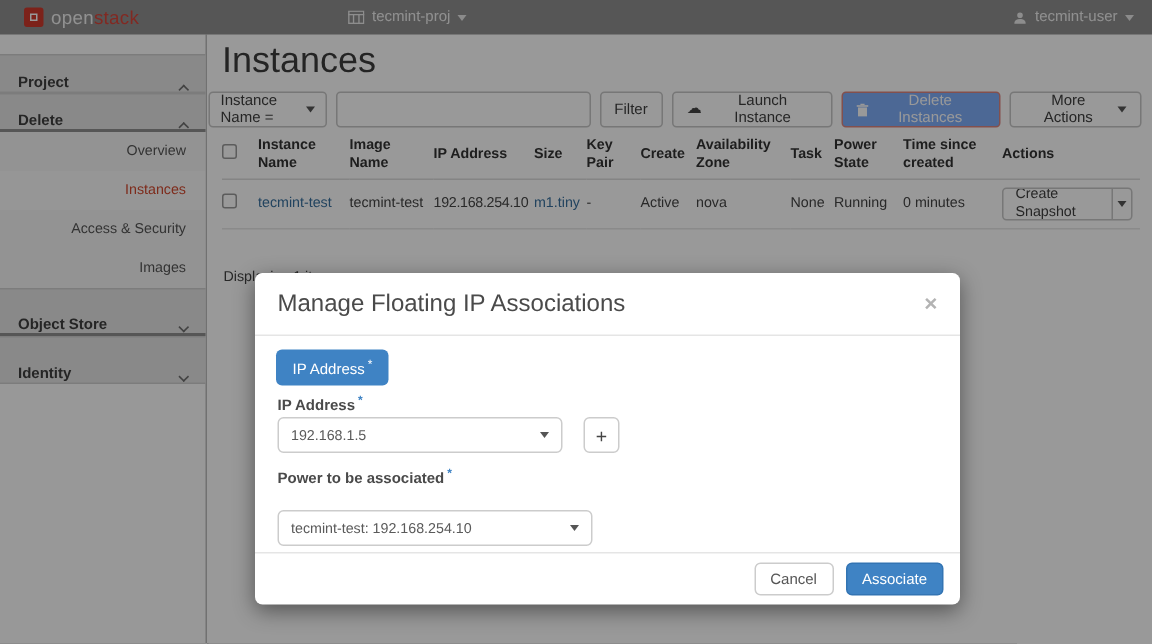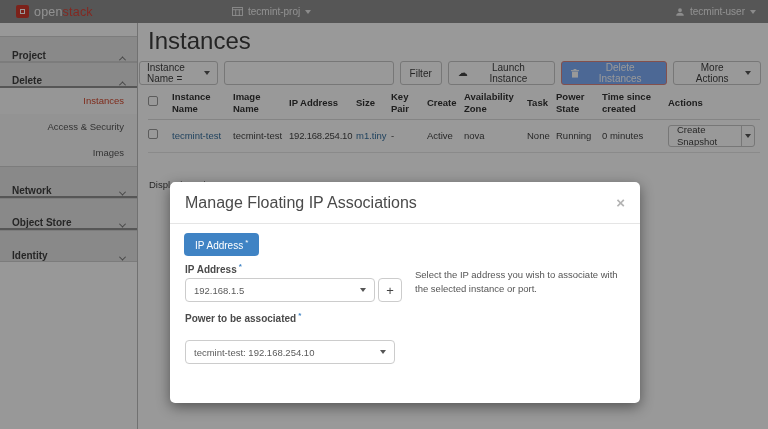--- a/index.html
+++ b/index.html
@@ -84,21 +84,21 @@
   .modal-title { font-size:16px; color:#4a4a4a; }
   .modal-close { margin-left:auto; font-size:15px; font-weight:bold; color:#b3b3b3; cursor:pointer;
                  line-height:1; }
   .modal-body { position:relative; height:144px; }
   .tab-btn { position:absolute; left:14px; top:9px; background:#3f83c4; color:#fff; font-size:10px;
              padding:5px 11px; border-radius:4px; border:none; cursor:pointer;
              font-family:"Liberation Sans",sans-serif; }
   .req { color:#fff; margin-left:2px; vertical-align:super; font-size:8px; }
   .fld-label { position:absolute; left:15px; font-size:10px; font-weight:bold; color:#4a4a4a; }
   .fld-label .req { color:#3f83c4; }
-  .ip-row { position:absolute; left:15px; top:54px; display:flex; gap:3px; }
+  .ip-row { position:absolute; left:15px; top:54px; display:flex; gap:14px; }
   .msel { height:24px; border:1px solid #ccc; border-radius:4px; background:#fff; display:flex;
           align-items:center; justify-content:space-between; padding:0 8px; font-size:9.5px;
           color:#5a5a5a; cursor:pointer; }
   .plus-btn { width:24px; height:24px; border:1px solid #ccc; border-radius:4px; background:#fff;
               font-size:13px; color:#444; line-height:1; cursor:pointer;
               font-family:"Liberation Sans",sans-serif; }
   .help-text { position:absolute; left:245px; top:44px; width:214px; font-size:9.5px; color:#555;
                line-height:1.45; }
   .modal-footer { position:absolute; left:0; right:0; bottom:0; height:35px;
                   border-top:1px solid #e5e5e5; display:flex; align-items:center;
@@ -142,27 +142,24 @@
   <div class="sidebar">
     <div class="side-spacer"></div>
     <div class="side-header">
       <span>Project</span>
       <span class="chev up"></span>
     </div>
     <div class="side-header thick">
       <span>Delete</span>
       <span class="chev up"></span>
     </div>
+    <div class="side-item">Overview</div>
     <div class="side-item active">Instances</div>
     <div class="side-item">Access &amp; Security</div>
     <div class="side-item">Images</div>
-    <div class="side-header thick tall">
-      <span>Network</span>
-      <span class="chev down"></span>
-    </div>
     <div class="side-header thick tall">
       <span>Object Store</span>
       <span class="chev down"></span>
     </div>
     <div class="side-header tall">
       <span>Identity</span>
       <span class="chev down"></span>
     </div>
   </div>
 
@@ -269,24 +266,27 @@
       <div class="fld-label" style="top:38px">
         <span>IP Address</span><span class="req">*</span>
       </div>
       <div class="ip-row">
         <div class="msel" style="width:190px">
           <span>192.168.1.5</span>
           <span class="tri-dn"></span>
         </div>
         <button class="plus-btn">+</button>
       </div>
-      <div class="help-text">Select the IP address you wish to associate with the selected instance or port.</div>
       <div class="fld-label" style="top:87px">
         <span>Power to be associated</span><span class="req">*</span>
       </div>
       <div class="msel" style="position:absolute; left:15px; top:116px; width:210px">
         <span>tecmint-test: 192.168.254.10</span>
         <span class="tri-dn"></span>
       </div>
     </div>
+    <div class="modal-footer">
+      <button class="fbtn fbtn-default">Cancel</button>
+      <button class="fbtn fbtn-primary">Associate</button>
+    </div>
   </div>
 
 </div>
 
 </body></html>

